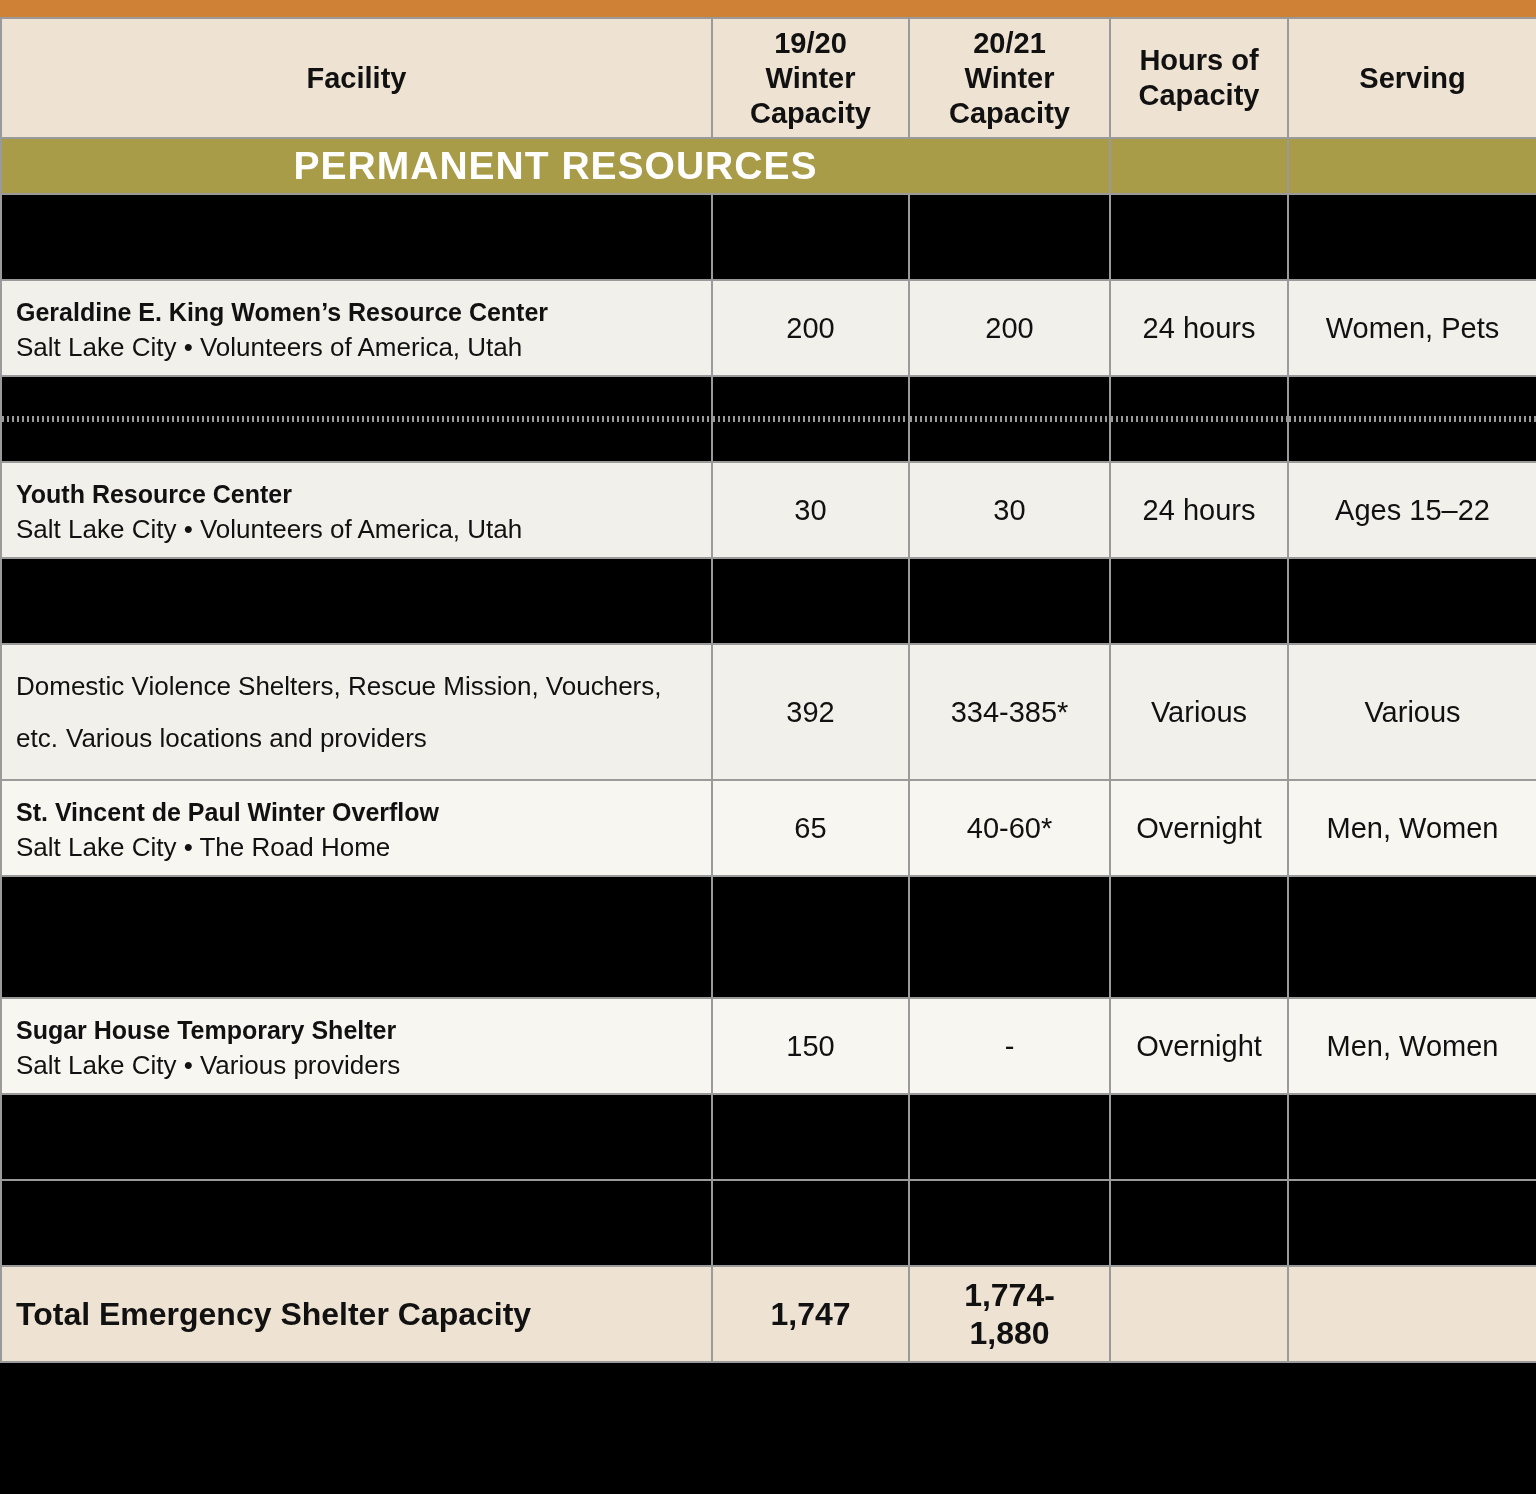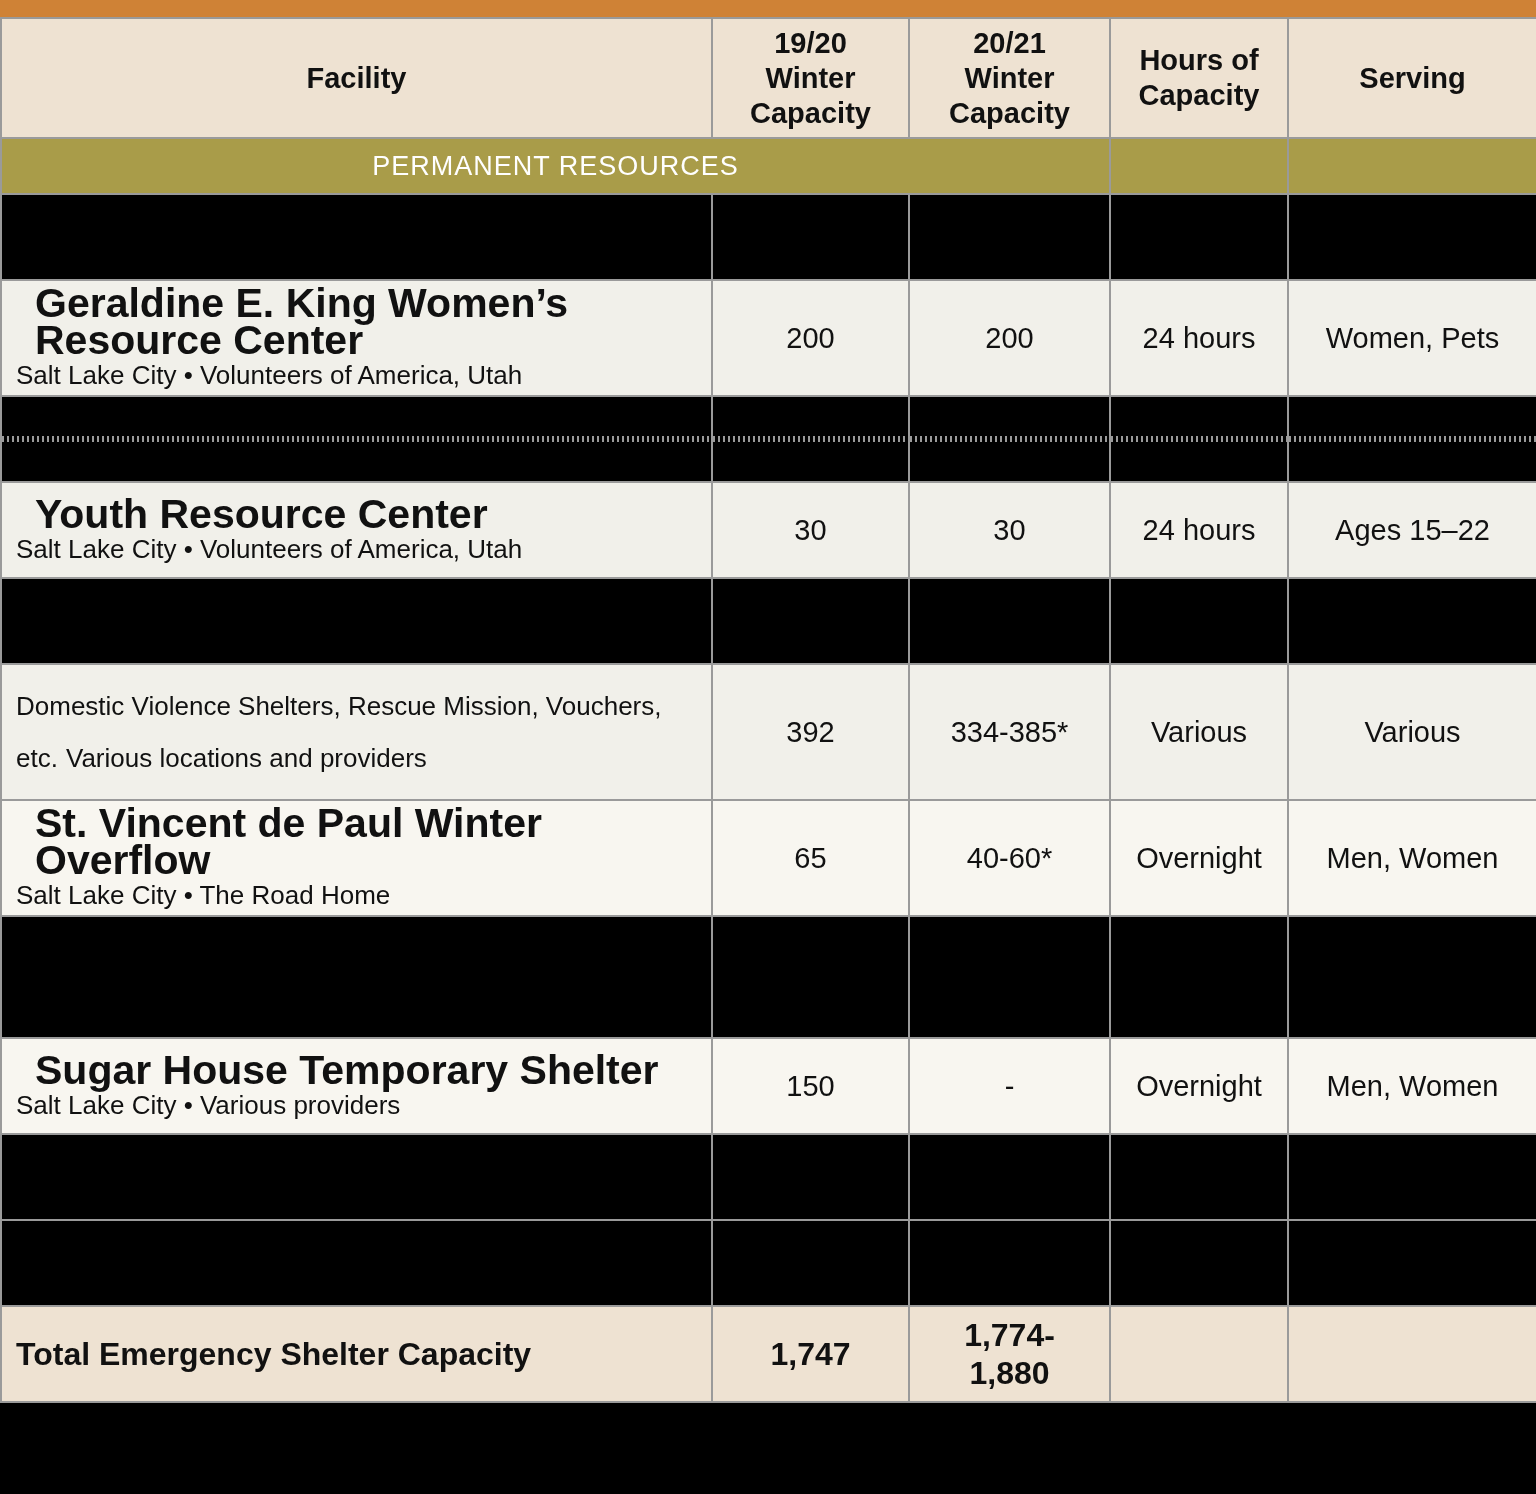--- a/index.html
+++ b/index.html
@@ -36,22 +36,22 @@
     background: #eee2d2;
     height: 118px;
     font-weight: bold;
     font-size: 29px;
     line-height: 35px;
     color: #111;
   }
   tr.section-row td {
     height: 54px;
     color: #ffffff;
-    font-weight: normal;
-    font-size: 27px;
+    font-weight: bold;
+    font-size: 39px;
     letter-spacing: 1px;
   }
   tr.section-permanent td { background: #a99c49; }
   tr.section-overflow td { background: #c05254; }
   tr.redacted-row td {
     background: #000000;
     height: 84px;
   }
   tr.redacted-row.tall td { height: 120px; }
   tr.data-row td {
@@ -60,23 +60,22 @@
     height: 86px;
   }
   tr.data-row.light td { background: #f8f6f0; }
   tr.data-row td.facility {
     text-align: left;
     padding: 4px 14px;
   }
   .fac-name {
     display: block;
     font-weight: bold;
-    font-size: 41px;
+    font-size: 25px;
     line-height: 37px;
-    margin-left: 19px;
   }
   .fac-sub {
     display: block;
     font-size: 26px;
     line-height: 32px;
   }
   .fac-inline-name { font-weight: normal; font-size: 26px; line-height: 52px; }
   .fac-inline-sub { font-size: 26px; line-height: 43px; }
   tr.data-row.tallrow td { height: 126px; }
   tr.total-row td {

